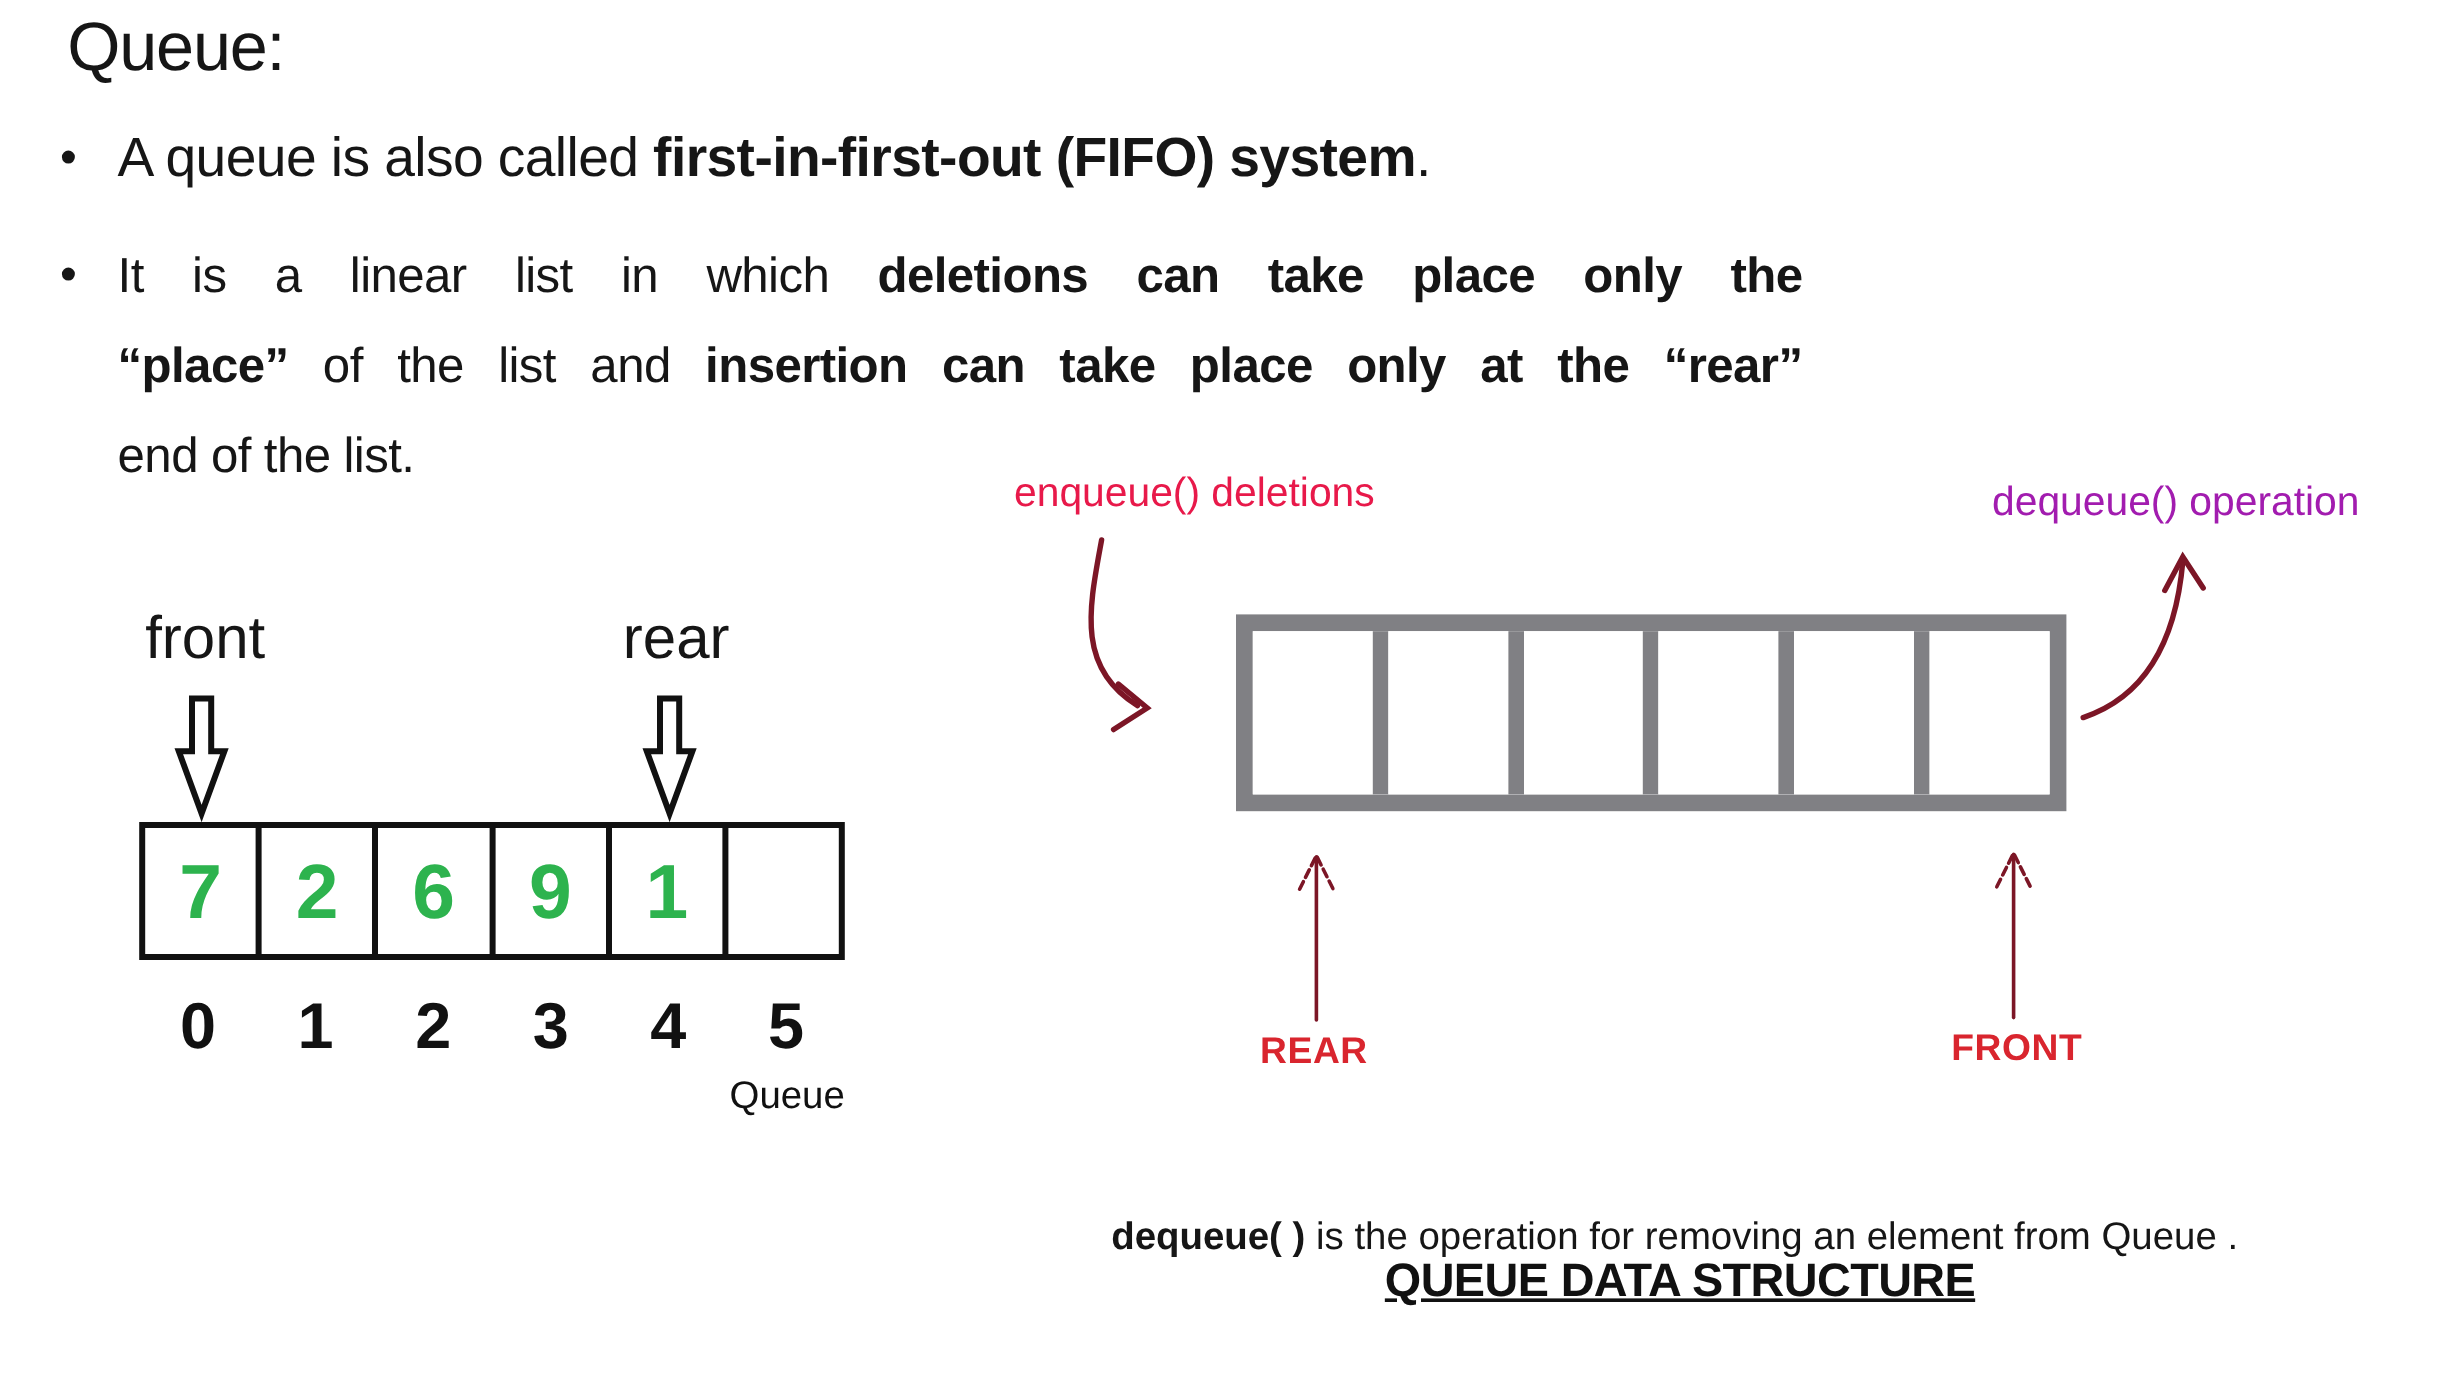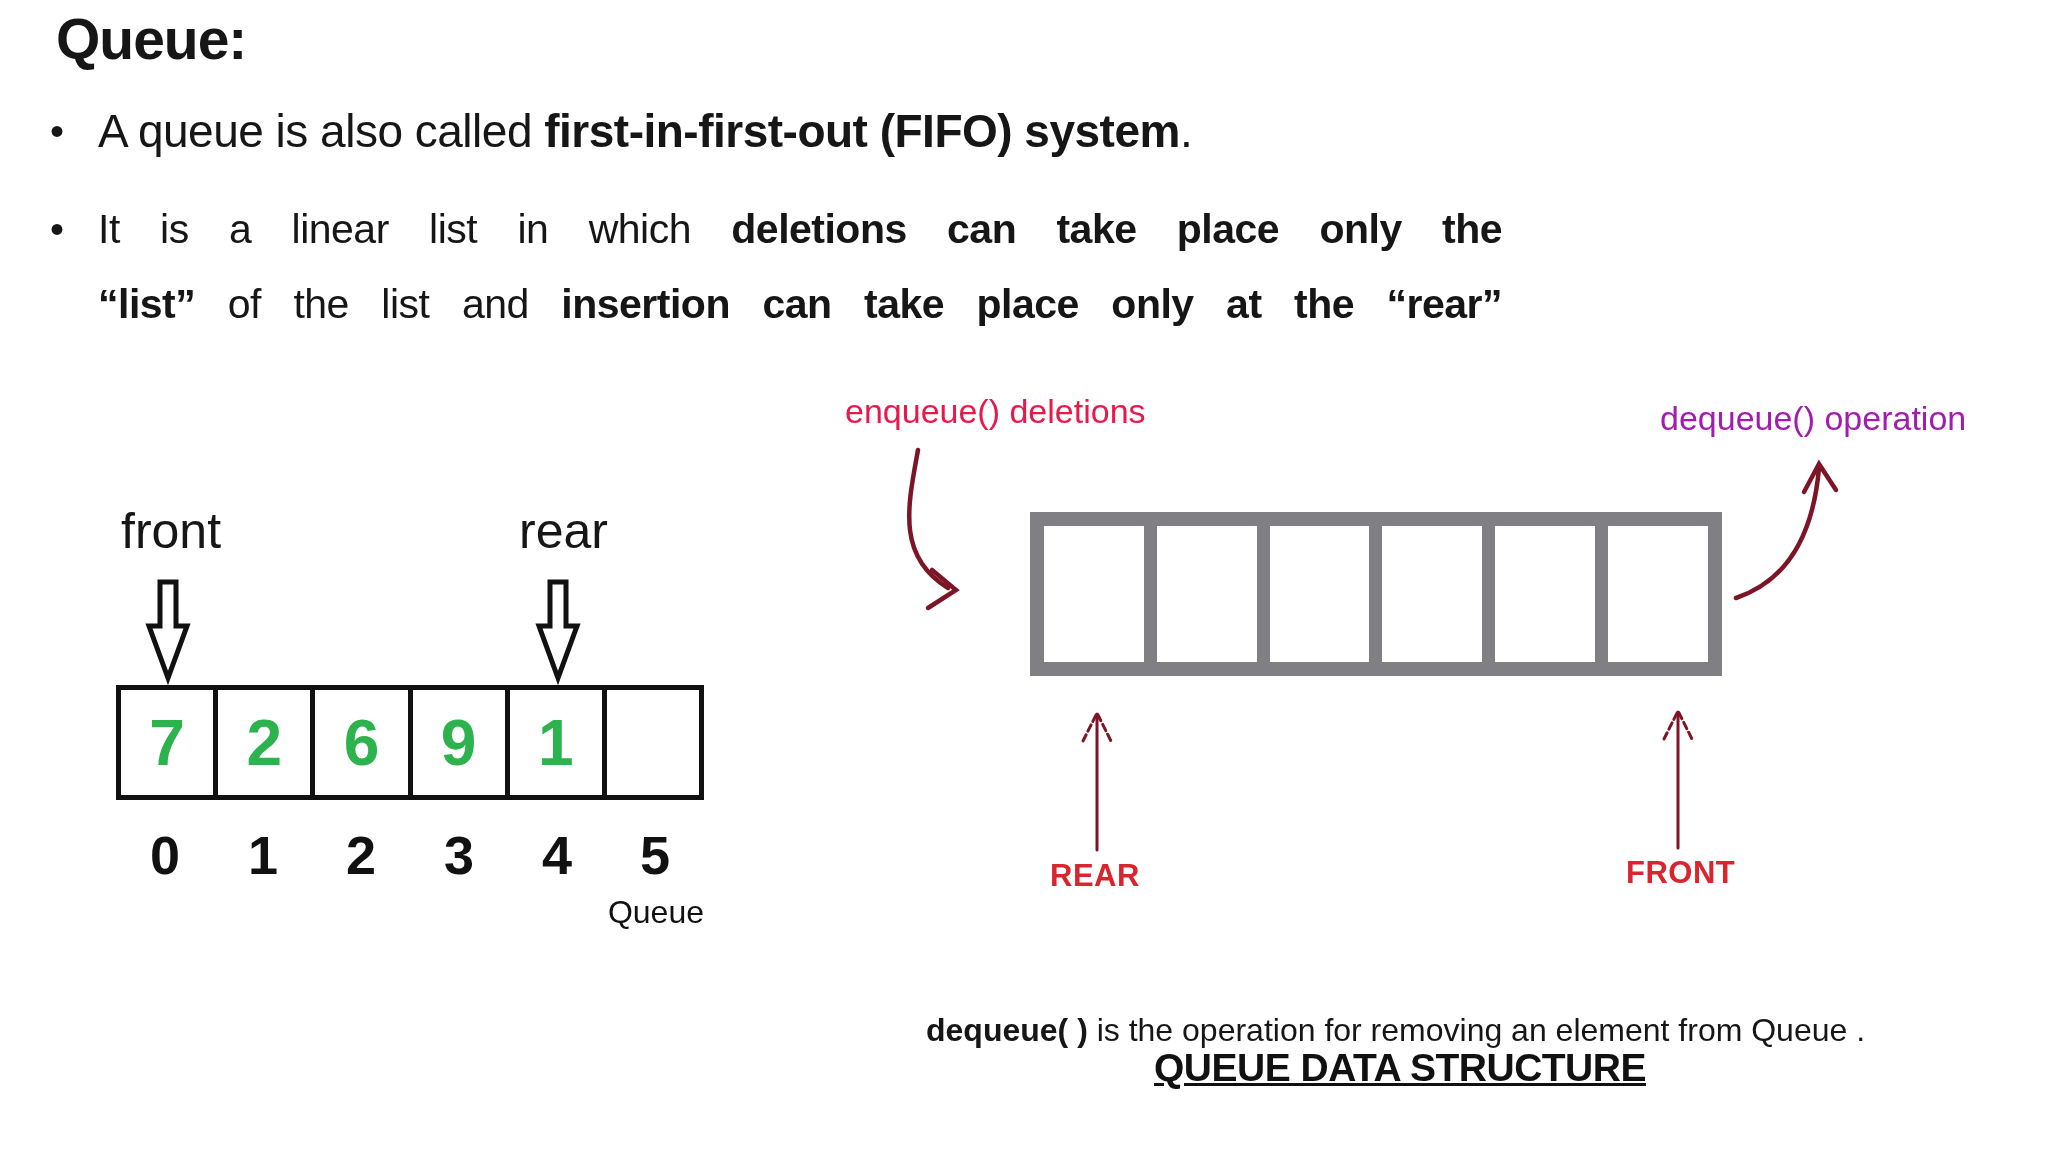--- a/index.html
+++ b/index.html
@@ -3,21 +3,21 @@
 <meta charset="utf-8">
 <style>
   html,body{margin:0;padding:0;background:#fff;}
   #canvas{
     position:relative;width:2048px;height:1152px;background:#ffffff;
     font-family:"Liberation Sans",sans-serif;color:#161616;overflow:hidden;
   }
   .abs{position:absolute;}
 
   
-  #page-title{left:56px;top:6px;font-size:57px;font-weight:bold;letter-spacing:-1px;}
+  #page-title{left:56px;top:6px;font-size:57px;font-weight:normal;letter-spacing:-1px;}
   .bullet-para{left:50px;padding-left:48px;}
   .bullet-dot{position:absolute;left:0;top:0;font-size:40px;line-height:inherit;}
   #bullet-1{top:100px;font-size:46px;line-height:62px;letter-spacing:-0.5px;white-space:nowrap;}
   #bullet-2{top:192px;width:1404px;font-size:41px;line-height:75px;letter-spacing:-0.5px;}
   .jline{text-align:justify;text-align-last:justify;text-justify:inter-word;}
   .lline{text-align:left;}
   .bold{font-weight:bold;text-align:right;}
 
   
   #front-label{left:121px;top:502px;font-size:50px;}
@@ -56,21 +56,22 @@
   <div class="abs" id="page-title">Queue:</div>
 
   <div class="abs bullet-para" id="bullet-1">
     <span class="bullet-dot">•</span>
     <span>A queue is also called </span><span class="bold">first-in-first-out (FIFO) system</span><span>.</span>
   </div>
 
   <div class="abs bullet-para" id="bullet-2">
     <span class="bullet-dot">•</span>
     <div class="jline"><span>It is a linear list in which </span><span class="bold">deletions can take place only the</span></div>
-    <div class="jline"><span class="bold">“list”</span><span> of the list and </span><span class="bold">insertion can take place only at the “rear”</span></div>
+    <div class="jline"><span class="bold">“place”</span><span> of the list and </span><span class="bold">insertion can take place only at the “rear”</span></div>
+    <div class="lline">end of the list.</div>
   </div>
 
   <div class="abs" id="front-label">front</div>
   <div class="abs" id="rear-label">rear</div>
 
   <div class="abs" id="left-array">
     <div class="l-cell" style="color:#2db34e">7</div>
     <div class="l-cell" style="color:#2db34e">2</div>
     <div class="l-cell" style="color:#2db34e">6</div>
     <div class="l-cell" style="color:#2db34e">9</div>

